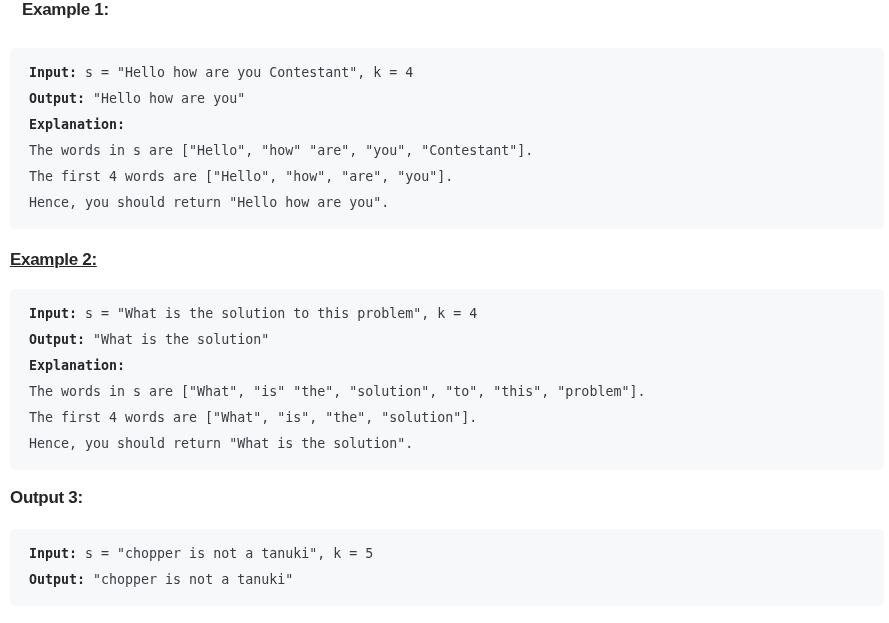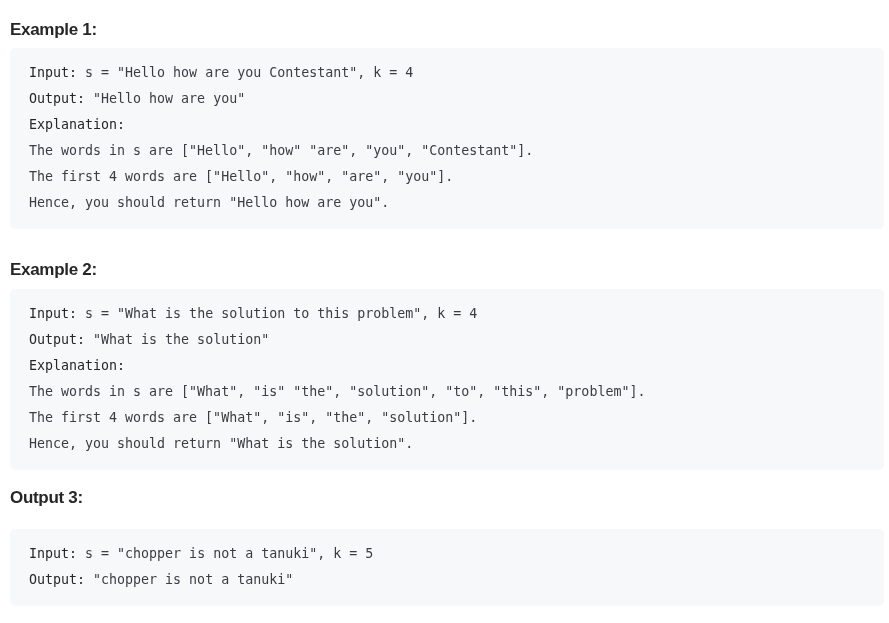--- a/index.html
+++ b/index.html
@@ -26,36 +26,36 @@
       padding: 12px 0 0 19px;
       font-family: "DejaVu Sans Mono", "Liberation Mono", monospace;
       font-size: 13.3px;
       color: #3c3c43;
     }
     .line {
       height: 26px;
       line-height: 26px;
       white-space: pre;
     }
-    .lbl { font-weight: normal; color: #262626; }
+    .lbl { font-weight: bold; color: #262626; }
   </style>
 </head>
 <body>
 
-<div class="example-title" style="top:20px;">Example 1:</div>
+<div class="example-title" style="top:0;margin-left:12px;">Example 1:</div>
 <div class="pre-block" style="top:48px; height:181px;">
   <div class="line"><span class="lbl">Input:</span><span> s = "Hello how are you Contestant", k = 4</span></div>
   <div class="line"><span class="lbl">Output:</span><span> "Hello how are you"</span></div>
   <div class="line"><span class="lbl">Explanation:</span></div>
   <div class="line">The words in s are ["Hello", "how" "are", "you", "Contestant"].</div>
   <div class="line">The first 4 words are ["Hello", "how", "are", "you"].</div>
   <div class="line">Hence, you should return "Hello how are you".</div>
 </div>
 
-<div class="example-title" style="top:260px;">Example 2:</div>
+<div class="example-title" style="top:250px;text-decoration:underline;">Example 2:</div>
 <div class="pre-block" style="top:289px; height:181px;">
   <div class="line"><span class="lbl">Input:</span><span> s = "What is the solution to this problem", k = 4</span></div>
   <div class="line"><span class="lbl">Output:</span><span> "What is the solution"</span></div>
   <div class="line"><span class="lbl">Explanation:</span></div>
   <div class="line">The words in s are ["What", "is" "the", "solution", "to", "this", "problem"].</div>
   <div class="line">The first 4 words are ["What", "is", "the", "solution"].</div>
   <div class="line">Hence, you should return "What is the solution".</div>
 </div>
 
 <div class="example-title" style="top:488px;">Output 3:</div>

